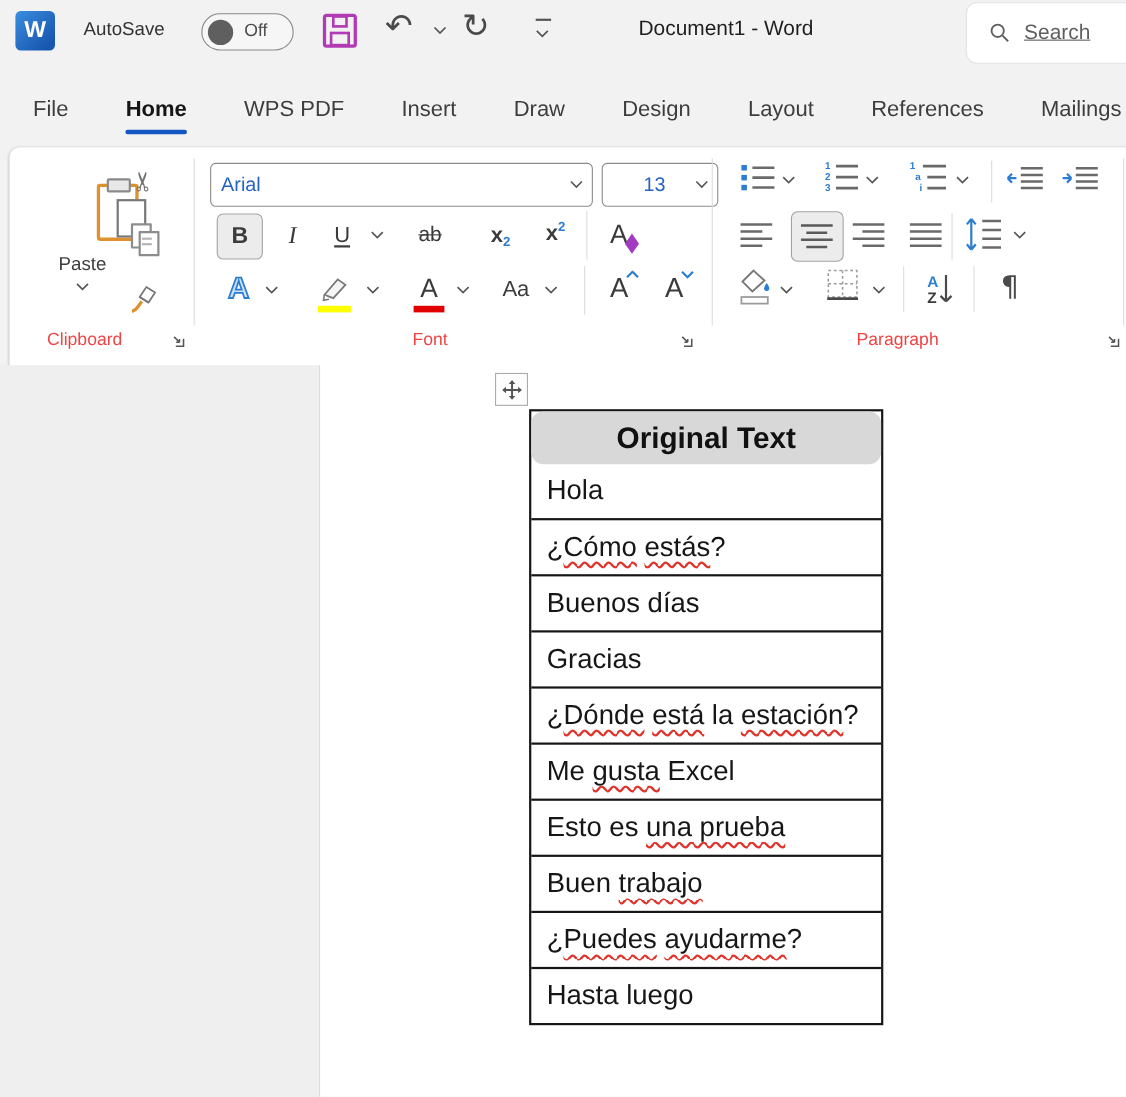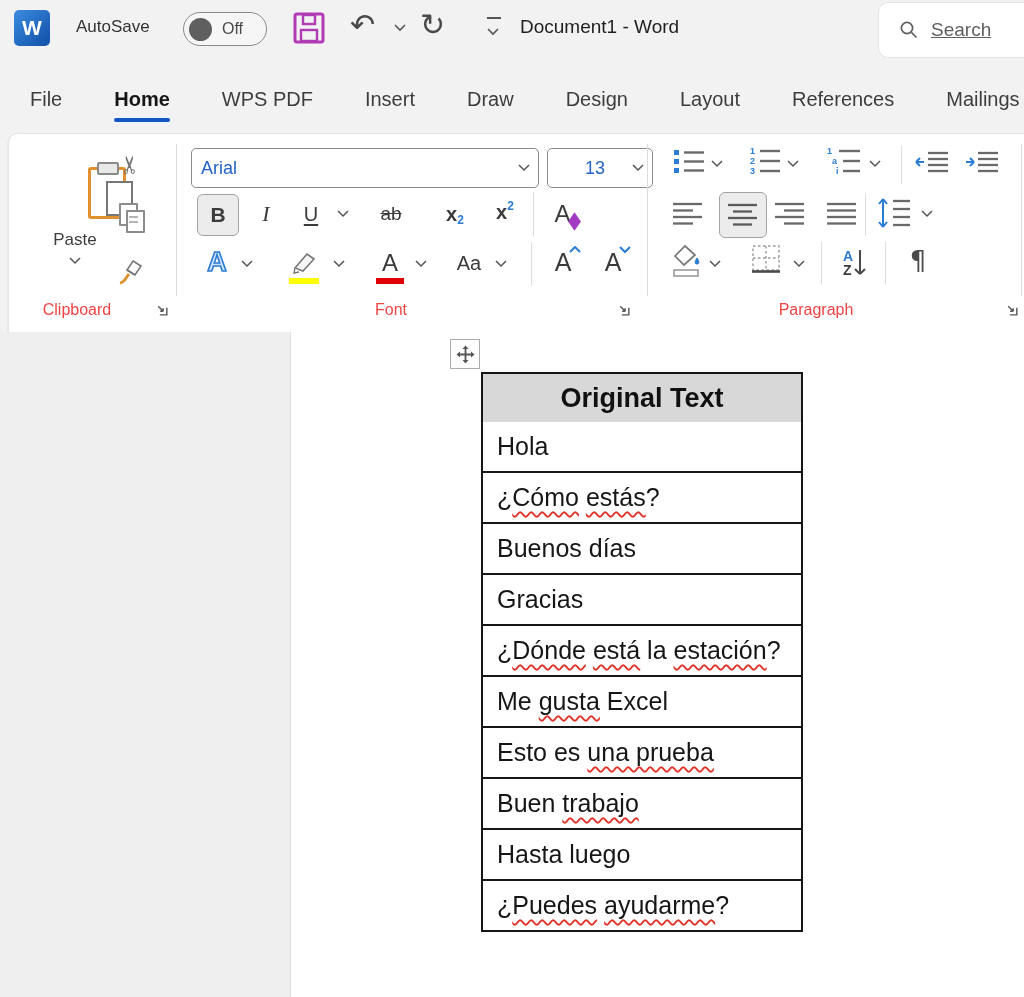--- a/index.html
+++ b/index.html
@@ -14,21 +14,21 @@
   #autosave-toggle{position:absolute;left:183px;top:12px;width:82px;height:32px;border:1.5px solid #8a8a8a;
     border-radius:17px;background:#f6f6f6;display:flex;align-items:center;}
   #autosave-knob{width:23px;height:23px;border-radius:50%;background:#5f5f5f;margin-left:5px;}
   #autosave-state{font-size:16px;color:#4a4a4a;margin-left:10px;}
   .qat-glyph{font-family:"DejaVu Sans",sans-serif;font-size:30px;color:#4a4a4a;line-height:1;}
   #undo-btn{position:absolute;left:350px;top:10px;}
   #redo-btn{position:absolute;left:420px;top:10px;}
   #undo-chev{position:absolute;left:394px;top:24px;}
   #qat-more{position:absolute;left:486px;top:17px;width:16px;}
   #qat-more .bar{width:14px;height:0;border-top:2px solid #555;margin:0 auto 3px auto;}
-  #doc-title{position:absolute;left:520px;top:16px;width:280px;text-align:left;
+  #doc-title{position:absolute;left:520px;top:16px;width:280px;text-align:center;
     font-size:19px;color:#1f1f1f;}
   #search-box{position:absolute;left:878px;top:2px;width:146px;height:54px;background:#fff;
     border:1px solid #e3e3e3;border-radius:10px 0 0 10px;display:flex;align-items:center;}
   #search-input{border:none;outline:none;font-size:19px;color:#5f5f5f;width:90px;
     font-family:"Liberation Sans",sans-serif;background:transparent;text-decoration:underline;}
   #search-input::placeholder{color:#5f5f5f;}
   
   #ribbon-tabs{position:absolute;left:30px;top:88px;height:42px;display:flex;gap:52px;}
   .tab{font-size:20px;color:#3d3d3d;text-align:center;cursor:default;}
   .tab.active{font-weight:bold;color:#161616;text-align:center;}
@@ -66,21 +66,21 @@
   .pilcrow{font-size:26px;color:#4a4a4a;font-family:"DejaVu Sans",sans-serif;}
   
   #canvas{position:absolute;left:0;top:332px;width:1024px;height:665px;background:#efefef;}
   #page{position:absolute;left:290px;top:0;width:734px;height:665px;background:#fff;border-left:1px solid #dcdcdc;}
   #move-handle{position:absolute;left:450px;top:7px;width:28px;height:28px;background:#fdfdfd;
     border:1px solid #ababab;display:flex;align-items:center;justify-content:center;}
   #doc-table{position:absolute;left:481px;top:40px;width:318px;border:2px solid #161616;background:#fff;}
   .trow{border-top:2px solid #161616;}
   .trow:first-child{border-top:none;}
   .thead-cell{background:#d8d8d8;text-align:center;font-weight:bold;font-size:27px;color:#111;
-    padding:8px 16px;line-height:32px;}
+    padding:8px 16px;line-height:32px;border-radius:11px;}
   .tcell{font-size:25px;color:#161616;padding:9px 14px;line-height:31px;}
   .sq{text-decoration:underline;text-decoration-style:wavy;text-decoration-color:#e0342b;
     text-decoration-thickness:1.5px;text-underline-offset:5px;}
 </style>
 </head>
 <body>
 
 <div id="titlebar">
   <div id="word-logo">
       <span>W</span>
@@ -417,17 +417,17 @@
     <div class="trow thead-cell">Original Text</div>
     <div id="table-body">
         <div class="trow tcell"><span>Hola</span></div>
         <div class="trow tcell"><span>¿</span><span class="sq">Cómo</span><span> </span><span class="sq">estás</span><span>?</span></div>
         <div class="trow tcell"><span>Buenos días</span></div>
         <div class="trow tcell"><span>Gracias</span></div>
         <div class="trow tcell"><span>¿</span><span class="sq">Dónde</span><span> </span><span class="sq">está</span><span> la </span><span class="sq">estación</span><span>?</span></div>
         <div class="trow tcell"><span>Me </span><span class="sq">gusta</span><span> Excel</span></div>
         <div class="trow tcell"><span>Esto es </span><span class="sq">una prueba</span></div>
         <div class="trow tcell"><span>Buen </span><span class="sq">trabajo</span></div>
+        <div class="trow tcell"><span>¿</span><span class="sq">Puedes</span><span> </span><span class="sq">ayudarme</span><span>?</span></div>
         <div class="trow tcell"><span>Hasta luego</span></div>
-        <div class="trow tcell"><span>¿</span><span class="sq">Puedes</span><span> </span><span class="sq">ayudarme</span><span>?</span></div>
       </div>
   </div>
 </div>
 
 </body></html>

